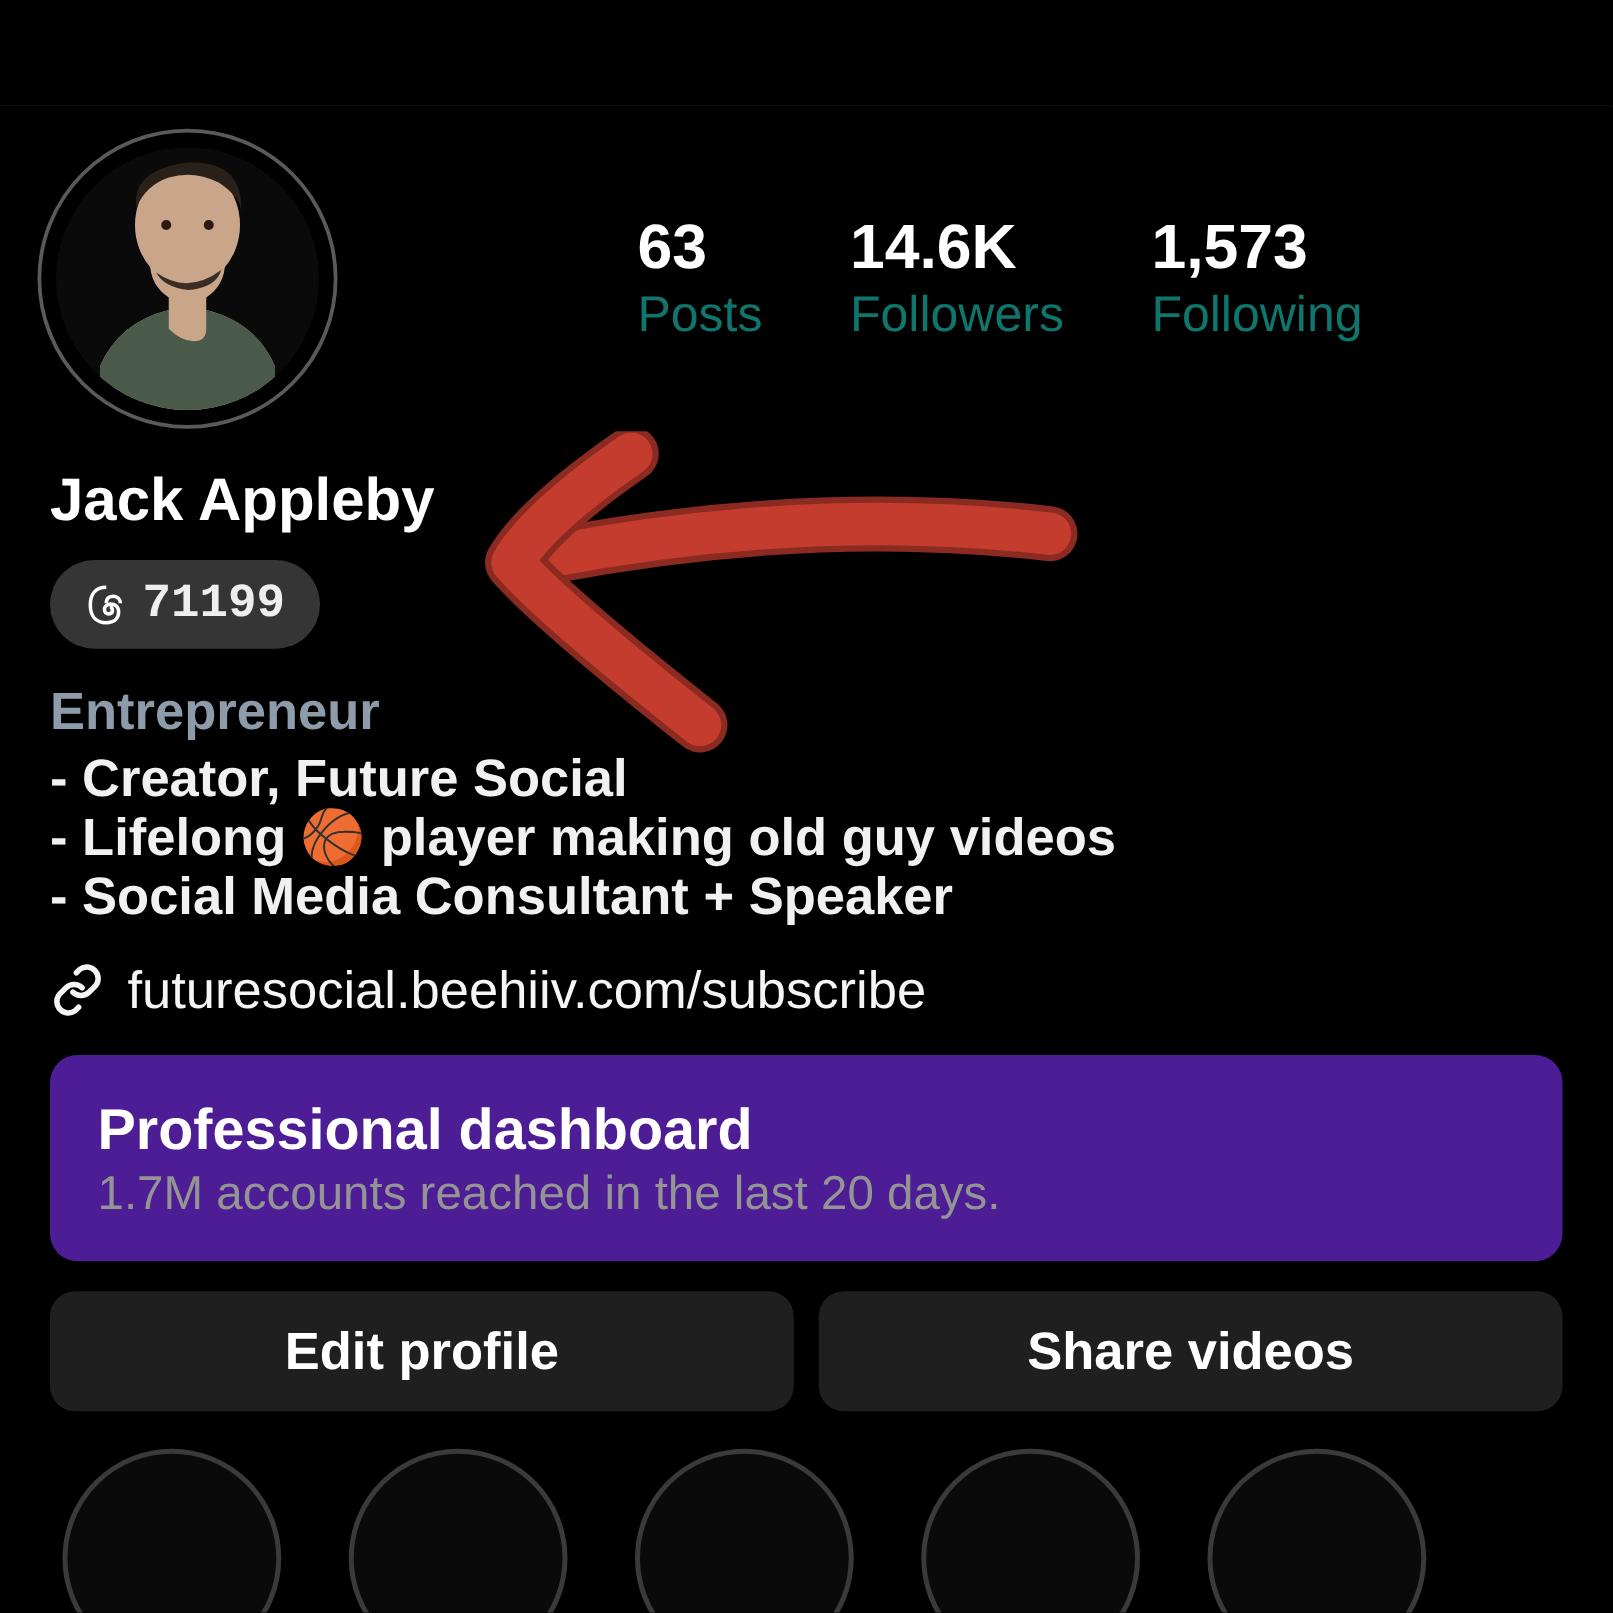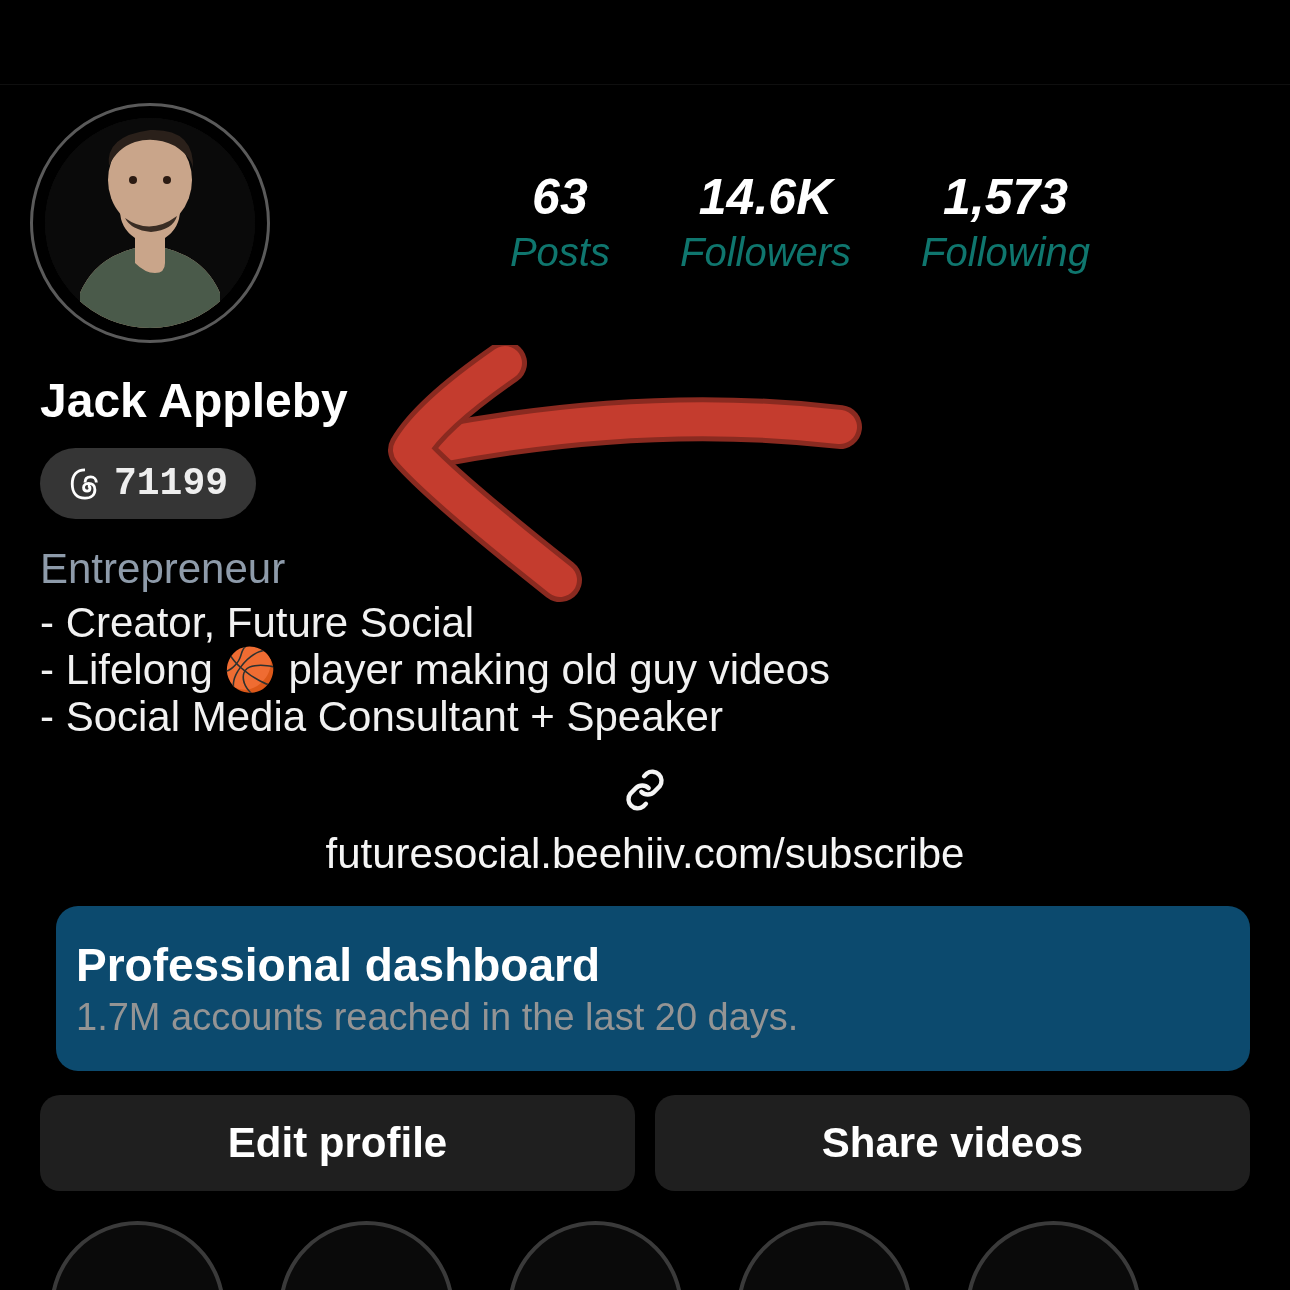--- a/index.html
+++ b/index.html
@@ -52,23 +52,21 @@
       height: 100%;
       display: block;
     }
     .stats {
       display: flex;
       gap: 70px;
       flex: 1;
       justify-content: center;
     }
     .stat {
-      text-align: center;
-      cursor: pointer;
-      font-style: italic;
+      cursor: pointer;
     }
     .stat-value {
       font-size: 50px;
       font-weight: 700;
       line-height: 1;
       margin-bottom: 8px;
     }
     .stat-label {
       font-size: 40px;
       font-weight: 400;
@@ -96,53 +94,53 @@
       width: 34px;
       height: 34px;
     }
     .threads-count {
       font-size: 38px;
       font-weight: 600;
       color: #eee;
     }
     .bio-section {
       padding: 26px 40px 0 40px;
+      font-weight: bold;
     }
     .category {
       font-size: 42px;
       color: #8e9baa;
       margin-bottom: 6px;
     }
     .bio-line {
       font-size: 42px;
       color: #f1f1f1;
       line-height: 1.12;
     }
     .link-section {
       padding: 28px 40px 0 40px;
       display: flex;
       align-items: center;
       gap: 18px;
-      flex-direction: column;
     }
     .link-icon {
       width: 44px;
       height: 44px;
     }
     .link-text {
       font-size: 42px;
       font-weight: 500;
       color: #f5f5f5;
       cursor: pointer;
     }
     .dashboard-card {
-      margin: 28px 40px 0 56px;
-      background: #0c4a6e;
+      margin: 28px 40px 0 40px;
+      background: #4c1d95;
       border-radius: 22px;
-      padding: 32px 20px;
+      padding: 32px 38px;
       cursor: pointer;
     }
     .dashboard-title {
       font-size: 46px;
       font-weight: 700;
       color: #fff;
       margin-bottom: 4px;
     }
     .dashboard-subtitle {
       font-size: 38px;

